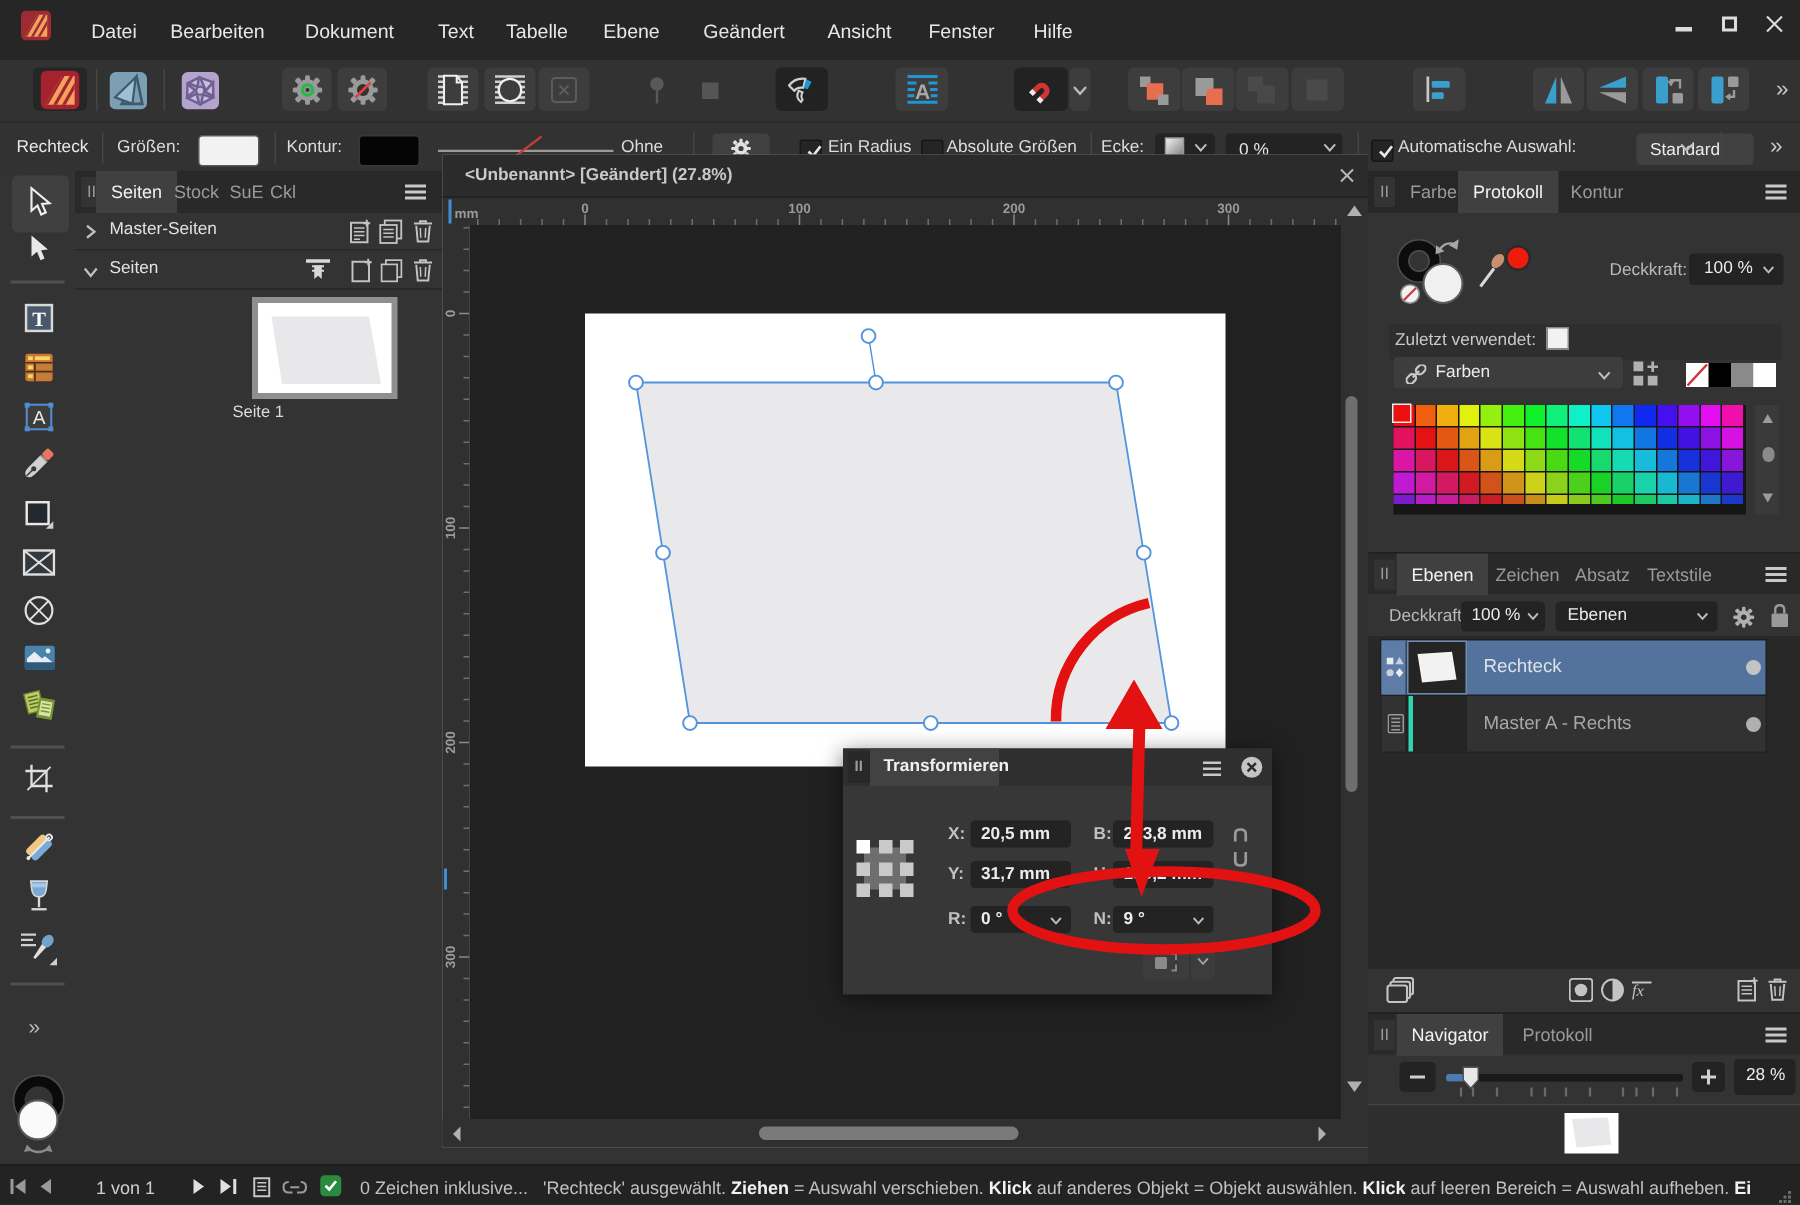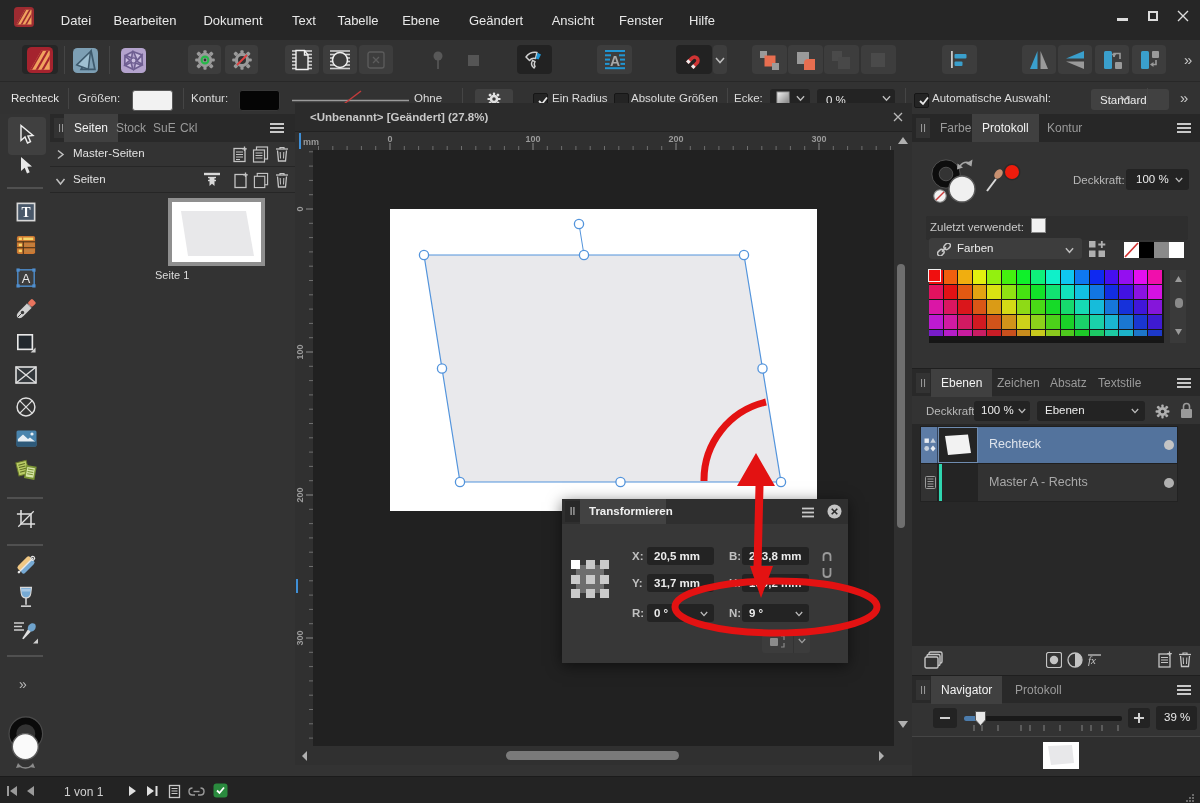--- a/index.html
+++ b/index.html
@@ -1136,21 +1136,21 @@
           <line x1="127" y1="1" x2="127" y2="7"></line>
         <line x1="138" y1="1" x2="138" y2="7"></line>
           <line x1="154" y1="1" x2="154" y2="7"></line>
       </g>
     </svg>
     <div class="abs" style="left:216px;top:594px;width:22px;height:20px;background:#232323;border-radius:3px">
       <div class="abs" style="left:6px;top:9px;width:10px;height:2px;background:#d0d0d0"></div>
       <div class="abs" style="left:10px;top:5px;width:2px;height:10px;background:#d0d0d0"></div>
     </div>
     <div class="abs" style="left:244px;top:592px;width:41px;height:24px;background:#232323;border-radius:3px">
-      <span class="abs" style="left:8px;top:5px;font-size:11.5px;color:#ececec">39 %</span>
+      <span class="abs" style="left:8px;top:5px;font-size:11.5px;color:#ececec">28 %</span>
     </div>
     <div class="abs" style="left:0;top:622px;width:288px;height:1px;background:#454545"></div>
     <div class="abs" style="left:0;top:623px;width:288px;height:39px;background:#2e2e2e"></div>
     <div class="abs" style="left:131px;top:628px;width:36px;height:27px;background:#ffffff">
       <svg width="36" height="27" viewBox="0 0 36 27">
           <path d="M5 4 L29 3 L31 21 L8 23 Z" fill="#e8e8ea"></path>
         </svg>
     </div>
   </div>
   <div id="statusbar" class="abs">
@@ -1178,20 +1178,21 @@
         </g>
     </svg>
     <svg class="abs" style="left:188px;top:10px" width="17" height="9" viewBox="0 0 17 9">
       <path d="M4.5 1 Q1 1 1 4.5 Q1 8 4.5 8 L7 8 M12.5 1 Q16 1 16 4.5 Q16 8 12.5 8 L10 8" fill="none" stroke="#9a9a9a" stroke-width="1.4"></path>
       <line x1="5.5" y1="4.5" x2="11.5" y2="4.5" stroke="#9a9a9a" stroke-width="1.4"></line>
     </svg>
     <svg class="abs" style="left:213px;top:6px" width="15" height="15" viewBox="0 0 15 15">
       <rect x="0.5" y="0.5" width="14" height="14" rx="3" fill="#2a8a3e"></rect>
       <path d="M4 7.5 L6.5 10 L11 4.5" fill="none" stroke="#ffffff" stroke-width="1.8"></path>
     </svg>
+    <span class="stext" style="left:240px">0 Zeichen inklusive...&nbsp;&nbsp; 'Rechteck' ausgewählt. <b style="color:#f2f2f2">Ziehen</b> = Auswahl verschieben. <b style="color:#f2f2f2">Klick</b> auf anderes Objekt = Objekt auswählen. <b style="color:#f2f2f2">Klick</b> auf leeren Bereich = Auswahl aufheben. <b style="color:#f2f2f2">Ei</b></span>
     <svg class="abs" style="left:1186px;top:17px" width="9" height="9" viewBox="0 0 9 9">
       <g fill="#6a6a6a">
           <rect x="6" y="0" width="2" height="2"></rect>
           <rect x="3" y="3" width="2" height="2"></rect>
           <rect x="6" y="3" width="2" height="2"></rect>
           <rect x="0" y="6" width="2" height="2"></rect>
           <rect x="3" y="6" width="2" height="2"></rect>
           <rect x="6" y="6" width="2" height="2"></rect>
         </g>
     </svg>

